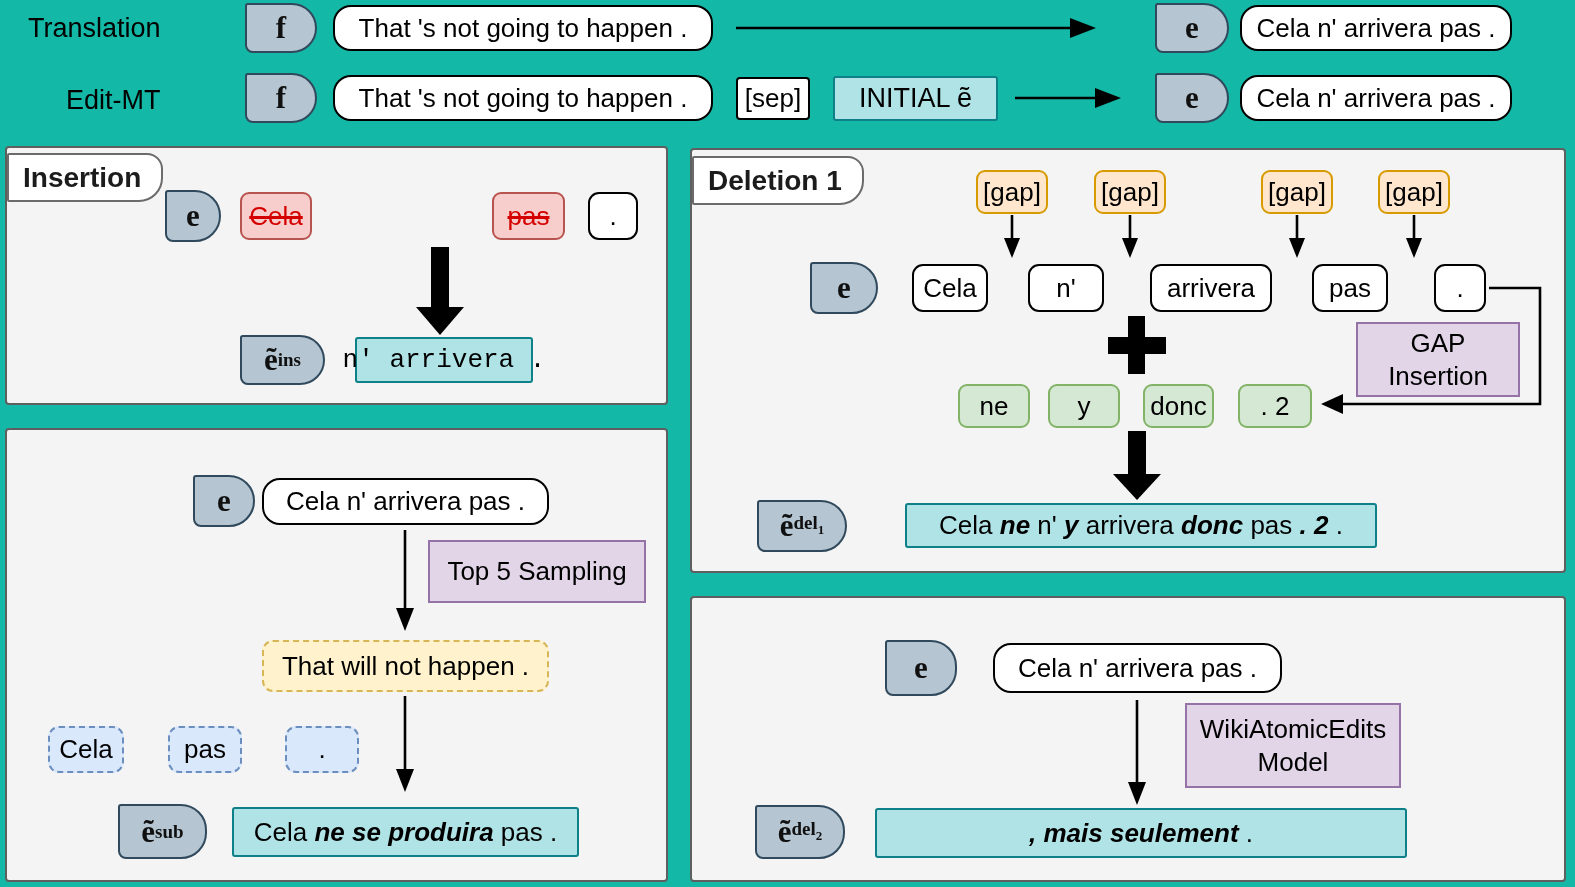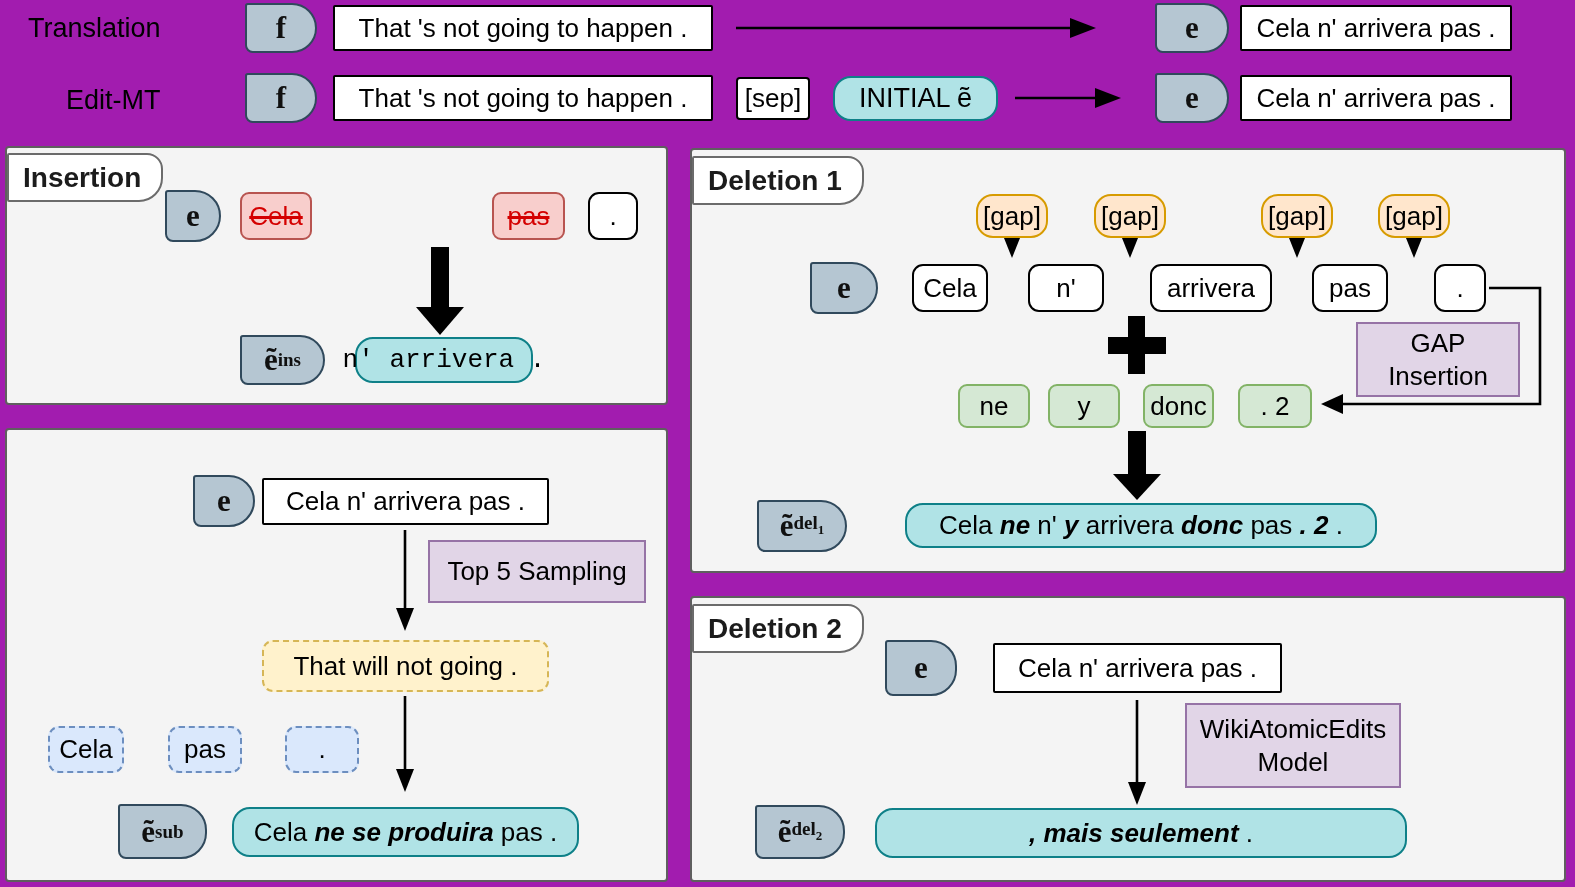--- a/index.html
+++ b/index.html
@@ -1,42 +1,42 @@
 <!DOCTYPE html>
 <html><head>
 <meta charset="utf-8">
 <style>
   * { margin:0; padding:0; box-sizing:border-box; }
   html,body { background:#ffffff; }
   body { font-family:"Liberation Sans", sans-serif; }
   #stage {
-    position:relative; width:1575px; height:887px; background:#a21caf;
+    position:relative; width:1575px; height:887px; background:#14b8a6;
     overflow:hidden;
   }
   
   .panel {
     position:absolute; background:#f4f4f4; border:2px solid #5f5f5f;
     border-radius:4px; z-index:0;
   }
   .panel-tab {
     position:absolute; background:#ffffff; border:2px solid #6b6b6b;
     border-radius:2px 16px 24px 2px; display:flex; align-items:center;
     padding:0 20px 0 14px; height:49px; z-index:2;
     font-size:28px; font-weight:bold; color:#1c1c1c;
   }
   
   .box {
     position:absolute; display:flex; align-items:center; justify-content:center;
     font-size:26px; color:#000; z-index:2; white-space:pre;
   }
-  .white-box { background:#ffffff; border:2.5px solid #000; border-radius:2px; }
-  .teal-box  { background:#b0e3e6; border:2.5px solid #0e8088; border-radius:18px; }
+  .white-box { background:#ffffff; border:2.5px solid #000; border-radius:18px; }
+  .teal-box  { background:#b0e3e6; border:2.5px solid #0e8088; border-radius:3px; }
   .purple-box{ background:#e1d5e7; border:2px solid #9673a6; text-align:center;
                flex-direction:column; line-height:1.25; }
-  .orange-box{ background:#ffe6cc; border:2.5px solid #d79b00; border-radius:17px;margin-top:24px; }
+  .orange-box{ background:#ffe6cc; border:2.5px solid #d79b00; border-radius:9px; }
   .green-box { background:#d5e8d4; border:2px solid #82b366; border-radius:9px; }
   .red-box   { background:#f8cecc; border:2px solid #b85450; border-radius:9px; }
   .red-box span { color:#d40000; text-decoration:line-through;
                   text-decoration-thickness:2.5px; }
   .dash-yellow { background:#fff2cc; border:2.5px dashed #d6b656; border-radius:11px; }
   .dash-blue   { background:#dae8fc; border:2.5px dashed #6c8ebf; border-radius:11px; }
   
   .tag {
     position:absolute; background:#b5c6d2; border:2.5px solid #30495c;
     border-radius:3px 26px 26px 8px; display:flex; align-items:center;
@@ -153,21 +153,21 @@
       <sub>ins</sub>
   </div>
   <div class="box teal-box" style="left:355px; top:337px; width:178px; height:46px;font-family:Liberation Mono, monospace;">n' arrivera .</div>
 
   <div class="panel" style="left:5px; top:428px; width:663px; height:454px;"></div>
   <div class="tag" style="left:193px; top:475px; width:62px; height:52px;">
     <span>e</span>
   </div>
   <div class="box white-box" style="left:262px; top:478px; width:287px; height:47px;">Cela n' arrivera pas .</div>
   <div class="box purple-box" style="left:428px; top:540px; width:218px; height:63px;">Top 5 Sampling</div>
-  <div class="box dash-yellow" style="left:262px; top:640px; width:287px; height:52px;">That will not going .</div>
+  <div class="box dash-yellow" style="left:262px; top:640px; width:287px; height:52px;">That will not happen .</div>
   <div class="box dash-blue" style="left:48px; top:726px; width:76px; height:47px;">Cela</div>
   <div class="box dash-blue" style="left:168px; top:726px; width:74px; height:47px;">pas</div>
   <div class="box dash-blue" style="left:285px; top:726px; width:74px; height:47px;">.</div>
   <div class="tag" style="left:118px; top:804px; width:89px; height:55px;">
     <span class="serif">ẽ</span>
       <sub>sub</sub>
   </div>
   <div class="box teal-box" style="left:232px; top:807px; width:347px; height:50px;"><span>Cela </span><span class="em">ne se produira</span><span> pas .</span></div>
 
   <div class="panel" style="left:690px; top:148px; width:876px; height:425px;"></div>
@@ -192,21 +192,20 @@
   <div class="box green-box" style="left:1048px; top:384px; width:72px; height:44px;">y</div>
   <div class="box green-box" style="left:1143px; top:384px; width:71px; height:44px;">donc</div>
   <div class="box green-box" style="left:1238px; top:384px; width:74px; height:44px;">. 2</div>
   <div class="tag" style="left:757px; top:500px; width:90px; height:52px;">
     <span class="serif">ẽ</span>
       <sub><span>del</span><sub>1</sub></sub>
   </div>
   <div class="box teal-box" style="left:905px; top:503px; width:472px; height:45px;"><span>Cela </span><span class="em">ne</span><span> n' </span><span class="em">y</span><span> arrivera </span><span class="em">donc</span><span> pas </span><span class="em">. 2</span><span> .</span></div>
 
   <div class="panel" style="left:690px; top:596px; width:876px; height:286px;"></div>
-  <div class="panel-tab" style="left:692px; top:604px;">Deletion 2</div>
   <div class="tag" style="left:885px; top:640px; width:72px; height:56px;">
     <span>e</span>
   </div>
   <div class="box white-box" style="left:993px; top:643px; width:289px; height:50px;">Cela n' arrivera pas .</div>
   <div class="box purple-box" style="left:1185px; top:703px; width:216px; height:85px;">
     <span>WikiAtomicEdits</span>
     <span>Model</span>
   </div>
   <div class="tag" style="left:755px; top:805px; width:90px; height:54px;">
     <span class="serif">ẽ</span>

